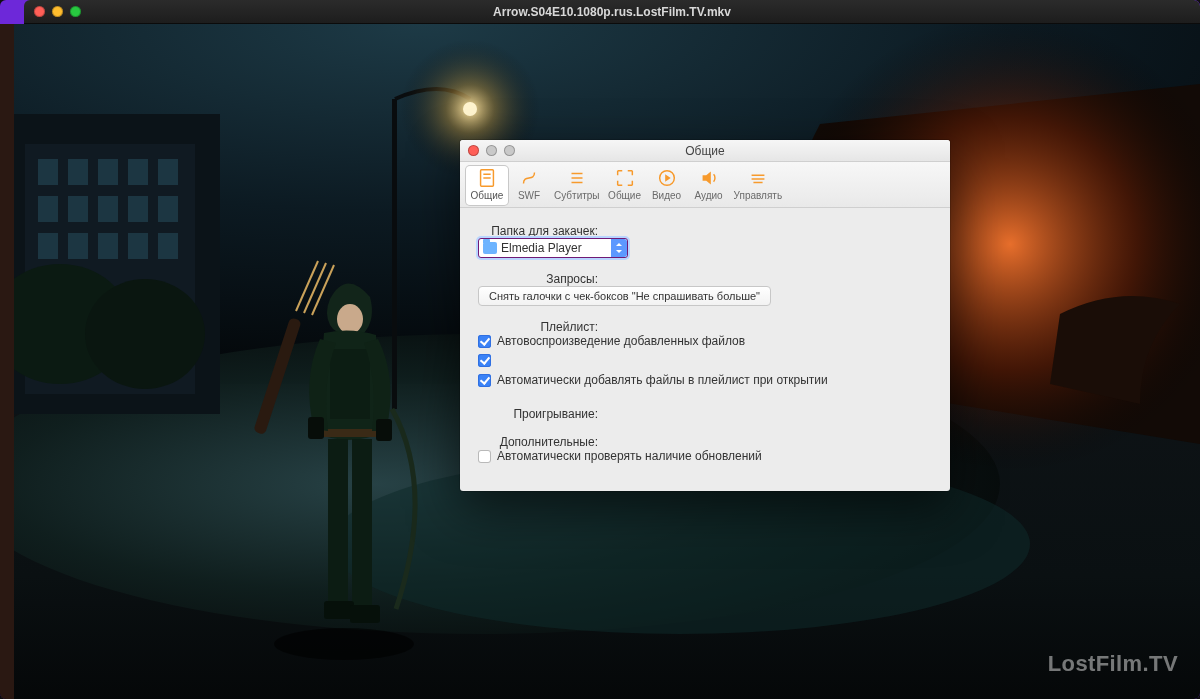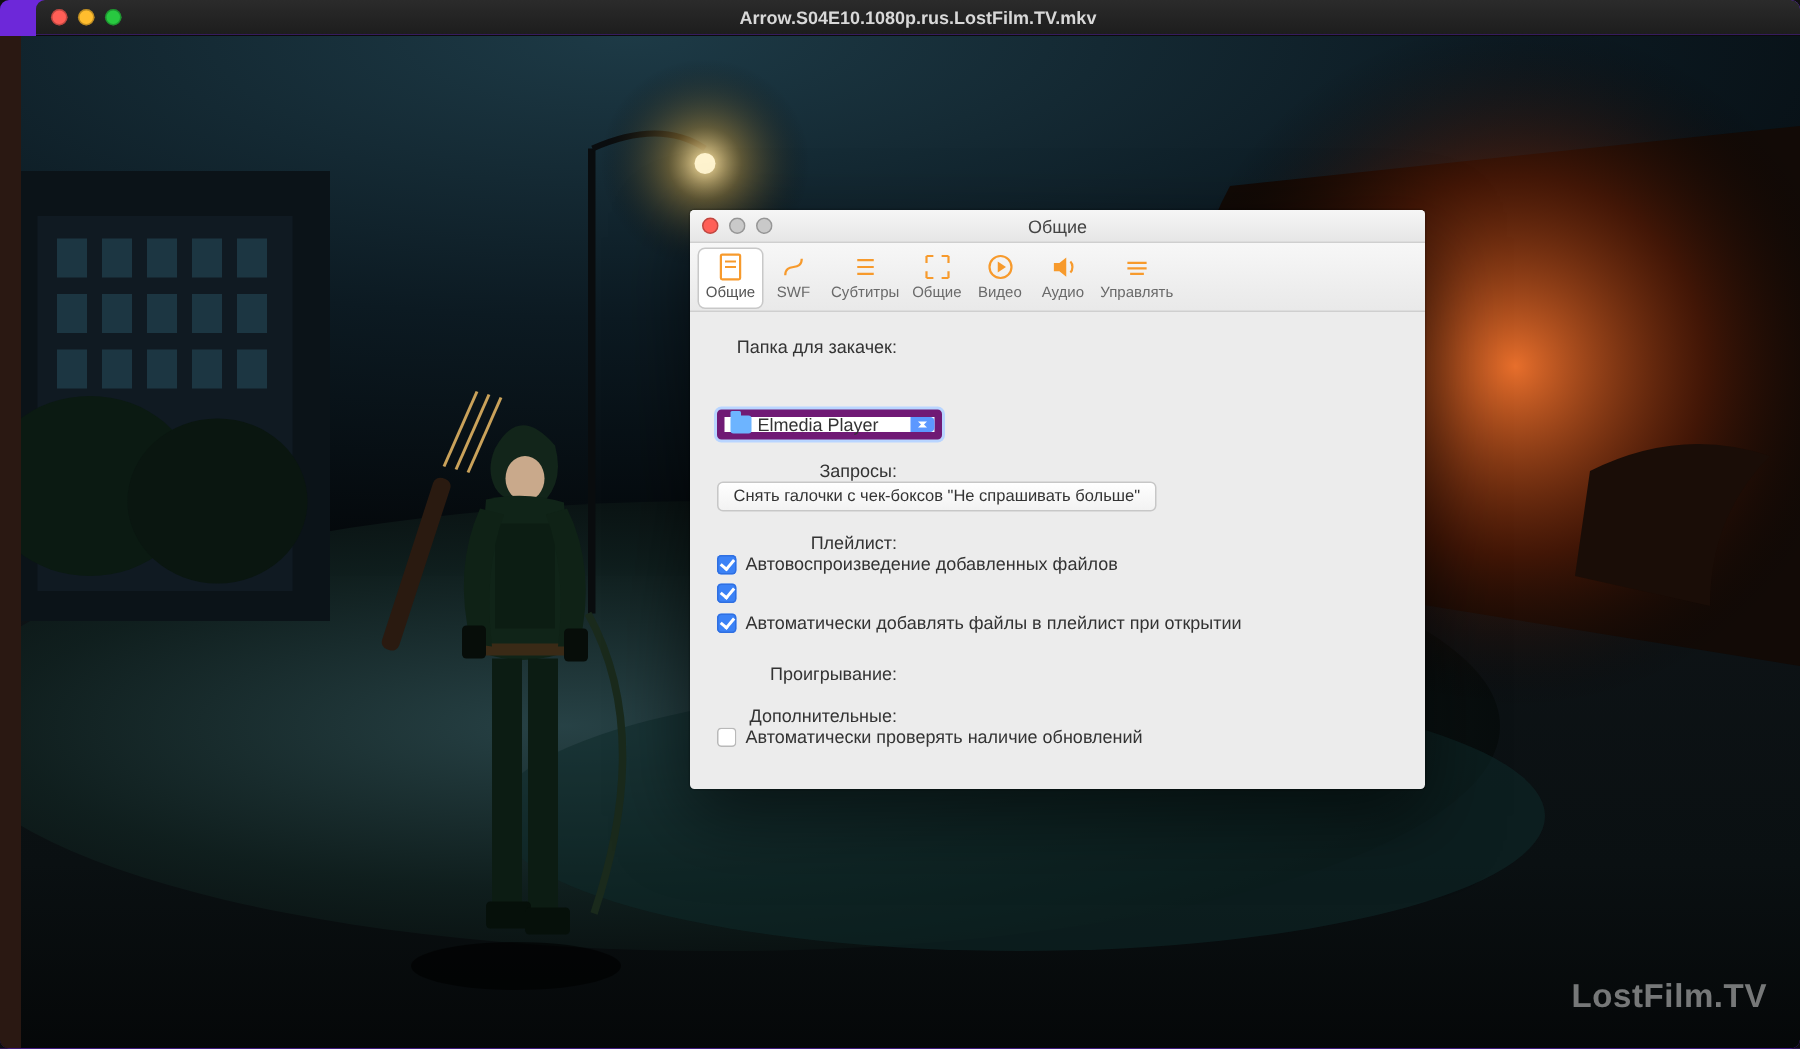--- a/index.html
+++ b/index.html
@@ -73,25 +73,24 @@
   .tbtn.active svg { stroke: #f79a2c; }
   .tbtn .tlabel { white-space: nowrap; }
 
   .prefs-body { padding: 14px 18px 22px 18px; font-size: 12px; color: #333; }
   .row { display: flex; align-items: flex-start; margin-bottom: 12px; flex-direction: column; }
   .row-label { width: 130px; text-align: right; padding-right: 10px; padding-top: 2px; color: #333; }
   .row-ctrls { flex: 1; }
 
   .popup {
     display: inline-flex; align-items: center;
-    background: #fff; border: 5px solid #701a75; border-radius: 3px;
+    background: #fff; border: 1px solid #701a75; border-radius: 3px;
     box-shadow: 0 0 0 2px #b9d5ff;
     height: 20px; font-size: 12px; min-width: 150px; position: relative;
     padding-left: 4px;
-    margin-top: 35px;
   }
   .folder-icon { width: 14px; height: 12px; background: #6db4ff; border-radius: 2px; margin-right: 4px; position: relative; }
   .folder-icon::before { content:""; position:absolute; left:0; top:-3px; width:7px; height:4px; background:#6db4ff; border-radius:1px 1px 0 0;}
   .popup .popup-arrows {
     position: absolute; right: 0; top: 0; bottom: 0; width: 16px;
     background: #5c98ff; border-radius: 0 3px 3px 0;
     display: flex; align-items: center; justify-content: center;
   }
   .popup .popup-arrows::before {
     content: ""; width: 0; height: 0; border-left: 3px solid transparent;

